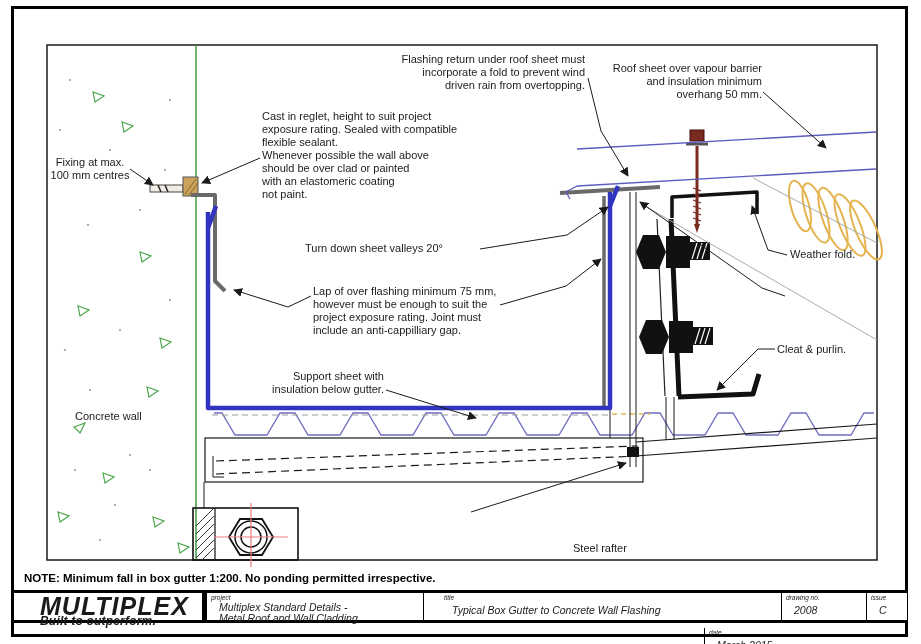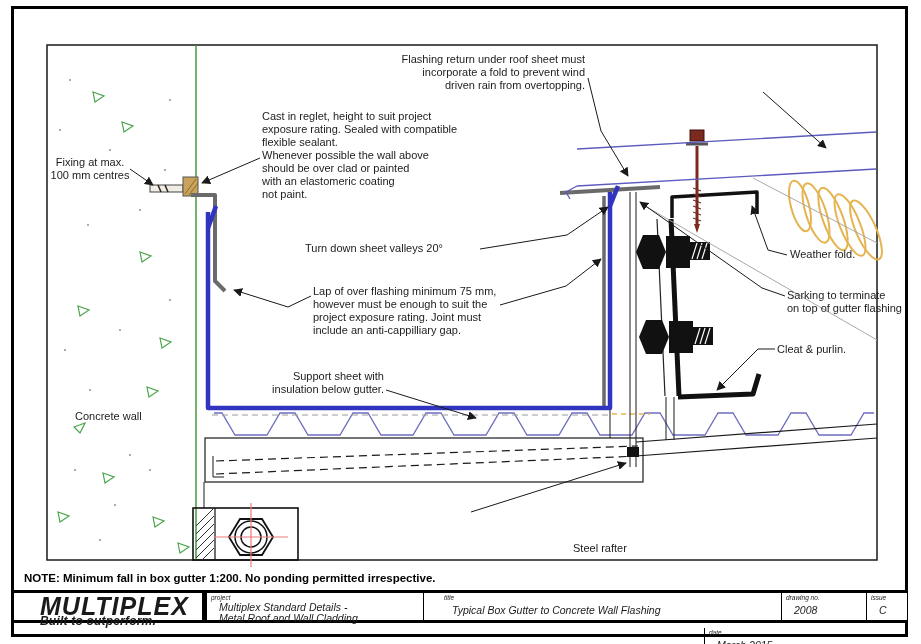--- a/index.html
+++ b/index.html
@@ -220,40 +220,41 @@
       <polyline points="787,255 768,250 752,206" marker-end="url(#arw)"></polyline>
       <polyline points="785,296 762,288 640,202" marker-end="url(#arw)"></polyline>
       <polyline points="775,349 758,349 717,390" marker-end="url(#arw)"></polyline>
       <polyline points="471,512 626,463" marker-end="url(#arw)"></polyline>
     </g>
   </svg>
 
   <div class="ann" style="left:400px;top:53px;width:185px;text-align:right">Flashing return under roof sheet must
 incorporate a fold to prevent wind
 driven rain from overtopping.</div>
+  <div class="ann" style="left:612px;top:62px;width:150px;text-align:right">Roof sheet over vapour barrier
+and insulation minimum
+overhang 50 mm.</div>
   <div class="ann" style="left:262px;top:110px;width:235px">Cast in reglet, height to suit project
 exposure rating. Sealed with compatible
 flexible sealant.
 Whenever possible the wall above
 should be over clad or painted
 with an elastomeric coating
 not paint.</div>
   <div class="ann" style="left:48px;top:156px;width:84px;text-align:center">Fixing at max.
 100 mm centres</div>
   <div class="ann" style="left:305px;top:242px">Turn down sheet valleys 20°</div>
   <div class="ann" style="left:313px;top:285px;width:200px">Lap of over flashing minimum 75 mm,
 however must be enough to suit the
 project exposure rating. Joint must
 include an anti-cappilliary gap.</div>
   <div class="ann" style="left:270px;top:370px;width:114px;text-align:right">Support sheet with
 insulation below gutter.</div>
   <div class="ann" style="left:75px;top:410px">Concrete wall</div>
   <div class="ann" style="left:790px;top:248px">Weather fold.</div>
-  <div class="ann" style="left:787px;top:289px;width:125px">Sarking to terminate
-on top of gutter flashing</div>
   <div class="ann" style="left:777px;top:343px">Cleat &amp; purlin.</div>
   <div class="ann" style="left:573px;top:542px">Steel rafter</div>
 
   <div class="note">NOTE: Minimum fall in box gutter 1:200. No ponding permitted irrespective.</div>
 
   <div class="footer">
     <div class="cell logo-cell">
       <div class="logo">MULTIPLEX</div>
       <div class="tagline">Built to outperform.</div>
     </div>

